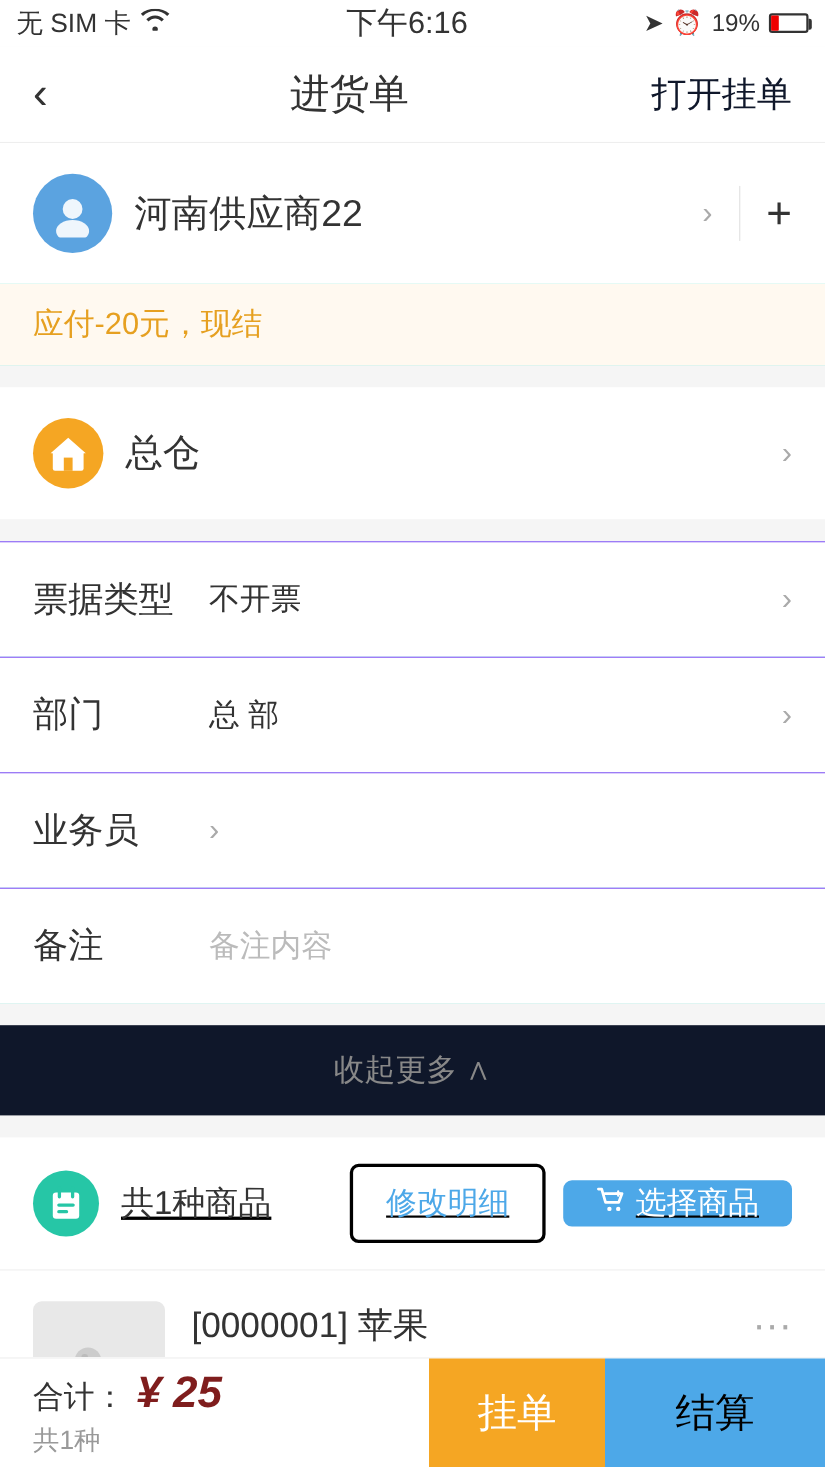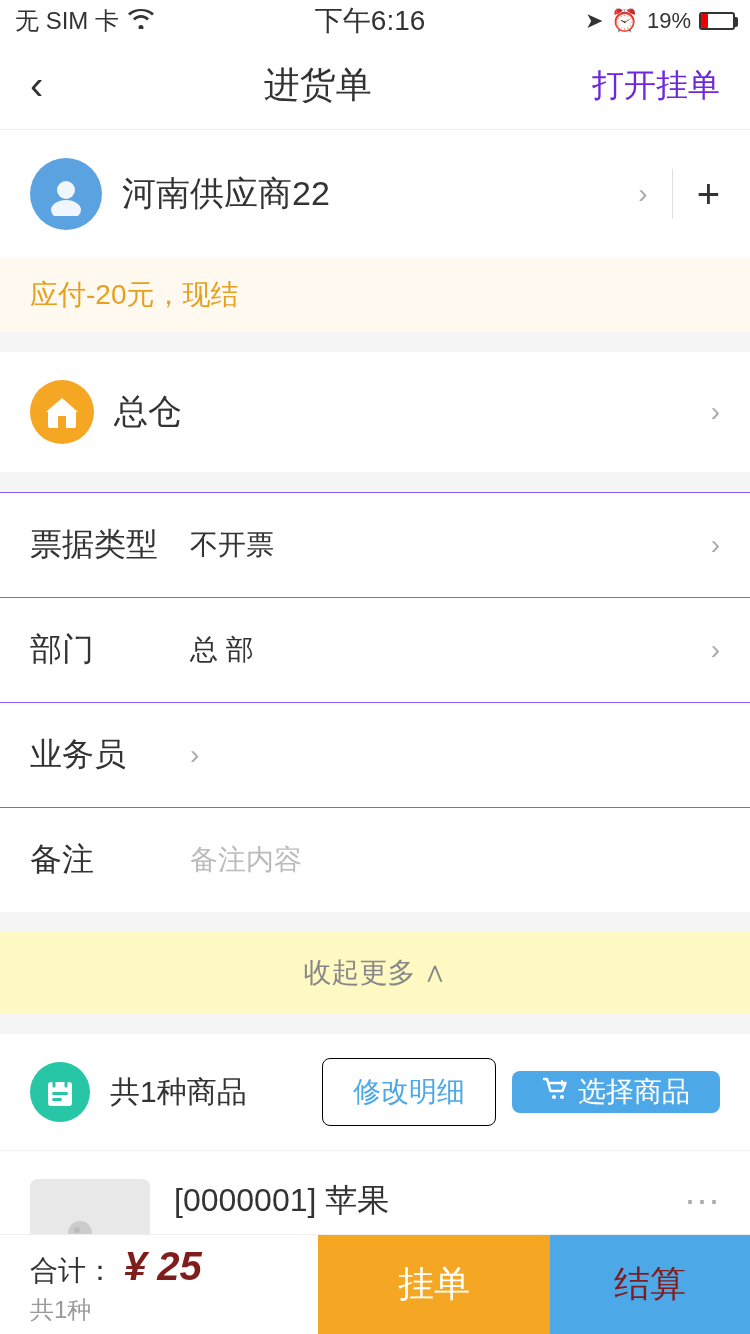--- a/index.html
+++ b/index.html
@@ -33,21 +33,21 @@
       background: #fff;
       height: 88px;
       display: flex;
       align-items: center;
       justify-content: space-between;
       padding: 0 30px;
       border-bottom: 1px solid #eee;
     }
     .nav-back { font-size: 40px; color: #333; cursor: pointer; }
     .nav-title { font-size: 36px; font-weight: 500; color: #333; }
-    .nav-action { font-size: 32px; color: #6d28d9; cursor: pointer; }
+    .nav-action { font-size: 32px; color: #0f172a; cursor: pointer; }
 
     
     .section {
       background: #5eead4;
       margin-bottom: 20px;
     }
 
     
     .supplier-row {
       display: flex;
@@ -112,49 +112,50 @@
       padding: 30px 30px;
       background: #fff;
       border-top: 1px solid #8b5cf6;
     }
     .form-label { font-size: 32px; color: #333; width: 160px; flex-shrink: 0; }
     .form-value { flex: 1; font-size: 28px; color: #333; }
     .form-placeholder { color: #bbb; }
 
     
     .collapse-row {
-      background: #fef9c3;
+      background: #0f172a;
       text-align: center;
       padding: 22px;
       font-size: 28px;
       color: #888;
     }
 
     
     .product-header {
       display: flex;
       align-items: center;
       padding: 24px 30px;
       background: #fff;
       margin-top: 20px;
+      text-decoration: underline;
     }
     .product-count-icon {
       width: 60px;
       height: 60px;
       border-radius: 50%;
       background: #26c6a6;
       display: flex;
       align-items: center;
       justify-content: center;
       margin-right: 20px;
       flex-shrink: 0;
     }
     .product-count-text { flex: 1; font-size: 30px; color: #333; }
     .btn-outline {
-      border: 1px solid #000000;
+      border: 3px solid #000000;
       color: #4da8e8;
       background: #fff;
       padding: 14px 30px;
       font-size: 28px;
       border-radius: 8px;
       cursor: pointer;
       margin-right: 16px;
     }
     .btn-primary {
       background: #4da8e8;
@@ -209,34 +210,34 @@
       flex: 1;
       display: flex;
       flex-direction: column;
       justify-content: center;
       padding: 0 30px;
     }
     .total-label { font-size: 28px; color: #333; display: flex; align-items: baseline; gap: 10px; }
     .total-amount { font-size: 40px; font-weight: 600; color: #7f1d1d; font-style: italic; }
     .total-count { font-size: 24px; color: #999; margin-top: 4px; }
     .btn-hang {
-      width: 232px;
+      width: 160px;
       background: #f5a623;
       color: #fff;
       font-size: 36px;
       display: flex;
       align-items: center;
       justify-content: center;
       cursor: pointer;
       border: none;
     }
     .btn-checkout {
       width: 200px;
       background: #4da8e8;
-      color: #7f1d1d;
+      color: #000000;
       font-size: 36px;
       display: flex;
       align-items: center;
       justify-content: center;
       cursor: pointer;
       border: none;
     }
 
     
   </style>

